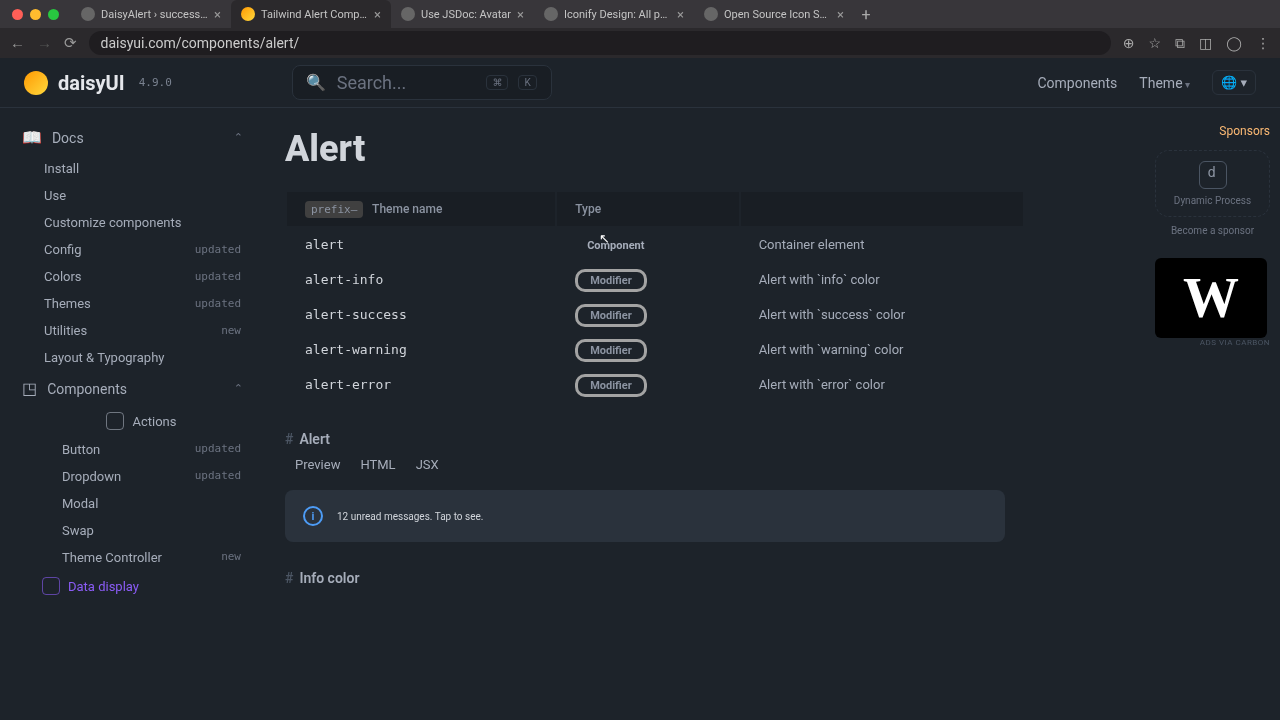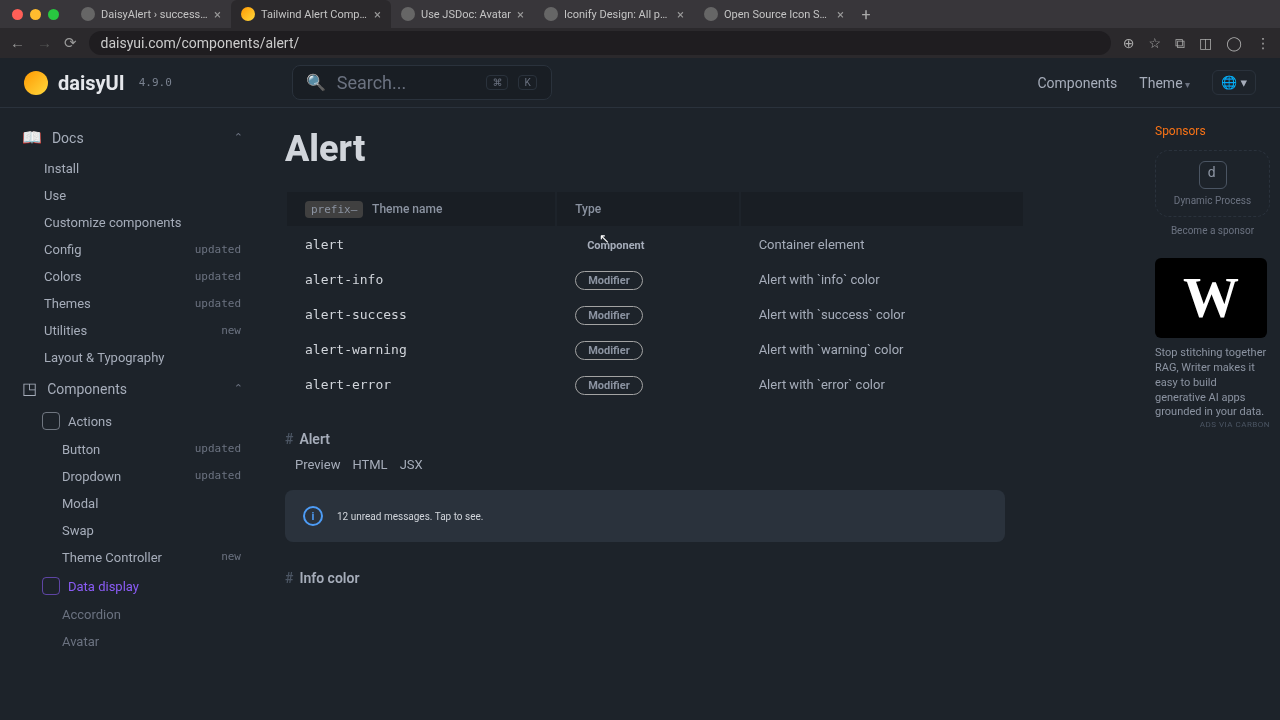--- a/index.html
+++ b/index.html
@@ -53,48 +53,48 @@
 .main { flex: 1; padding: 20px 0 0 20px; overflow-y: auto; }
 .rightcol { width: 135px; padding: 16px 10px; font-size: 11px; color: #6b7280; text-align: center; }
 
 
 .sb-sect { display: flex; align-items: center; gap: 10px; padding: 8px 6px; cursor: pointer; color: #a6adba; }
 .sb-sect-title { font-size: 14px; flex: 1; }
 .chevron { font-size: 11px; color: #6b7280; }
 .sb-item { display: flex; align-items: center; padding: 6px 8px 6px 28px; font-size: 13px; color: #a6adba; cursor: pointer; border-radius: 6px; }
 .sb-item .badge { margin-left: auto; font-family: monospace; font-size: 11px; color: #6b7280; }
 .sb-subsect { color: #8b5cf6; font-size: 13px; padding: 6px 8px 6px 46px; display: flex; align-items: center; gap: 8px; }
-.sb-subsect.active { color: #a6adba; }
+.sb-subsect.active { color: #a6adba; justify-content: center; }
 .sb-subsect-icon { width: 18px; height: 18px; border: 1px solid currentColor; border-radius: 4px; opacity: 0.6; flex-shrink: 0; margin-left: -20px; }
 .sb-subitem { padding: 6px 8px 6px 46px; font-size: 13px; color: #a6adba; cursor: pointer; display: flex; }
 .sb-subitem .badge { margin-left: auto; font-family: monospace; font-size: 11px; color: #6b7280; }
 .sb-subitem.dim { color: #6b7280; }
 
 
 .page-title { font-size: 36px; font-weight: 800; color: #d1d5db; margin-bottom: 20px; }
 .page-desc { font-size: 14px; color: #a6adba; margin-bottom: 18px; }
 .class-table { width: 740px; }
 .class-table thead { background: #191e24; }
 .class-table th { text-align: left; font-size: 12px; font-weight: 500; color: #8b93a1; padding: 10px 18px; }
 .prefix-pill { font-family: monospace; font-size: 11px; background: #404040; padding: 2px 6px; border-radius: 4px; margin-right: 6px; }
 .class-table td { padding: 9px 18px; font-size: 13px; color: #a6adba; }
 .class-table td.code { font-family: monospace; color: #d1d5db; }
 .type-badge { font-size: 11px; padding: 2px 12px; border-radius: 10px; font-weight: bold; }
 .type-component { color: #a6adba; }
-.type-modifier { border: 1px solid #a3a3a3; color: #8b93a1; }
+.type-modifier { border: 3px solid #a3a3a3; color: #8b93a1; }
 .section-head { font-size: 14px; font-weight: 600; color: #a6adba; margin-top: 28px; display: flex; align-items: center; gap: 6px; }
 .section-head::before { content: "#"; color: #4b5563; }
-.tabs { display: flex; gap: 12px; margin: 10px 0 14px 10px; font-size: 13px; }
+.tabs { display: flex; gap: 20px; margin: 10px 0 14px 10px; font-size: 13px; }
 .tabs span { color: #a6adba; cursor: pointer; padding-bottom: 4px; }
 .alert-demo { width: 720px; background: #2a323c; border-radius: 8px; padding: 16px 18px; display: flex; align-items: center; gap: 14px; }
 .alert-demo-icon { width: 20px; height: 20px; border: 2px solid #4d9cf6; border-radius: 50%; display: flex; align-items: center; justify-content: center; color: #4d9cf6; font-size: 11px; font-weight: bold; }
 .alert-demo-text { font-size: 10px; color: #d1d5db; }
 
 
-.sponsors-title { font-size: 12px; color: #f97316; margin-bottom: 12px; text-align: left; }
+.sponsors-title { font-size: 12px; color: #fdba74; margin-bottom: 12px; text-align: right; }
 .sponsor-card { border: 1px dashed #2a323c; border-radius: 14px; padding: 10px; margin-bottom: 8px; }
 .sponsor-logo { width: 28px; height: 28px; margin: 0 auto 6px; border: 1px solid #4b5563; border-radius: 6px; position: relative; }
 .sponsor-logo::before { content: "d"; position: absolute; top: 2px; left: 8px; font-size: 14px; color: #8b93a1; font-family: monospace; }
 .sponsor-name { font-size: 10px; color: #6b7280; }
 .become-sponsor { font-size: 10px; color: #6b7280; margin-top: 6px; cursor: pointer; }
 .ad-box { margin-top: 22px; text-align: left; }
 .ad-img { width: 112px; height: 80px; background: #000; color: #fff; display: flex; align-items: center; justify-content: center; font-size: 56px; font-weight: 900; font-family: Georgia, serif; border-radius: 6px; }
 .ad-text { font-size: 11px; color: #8b93a1; margin-top: 8px; line-height: 1.35; }
 .ad-attr { font-size: 8px; color: #4b5563; text-align: right; letter-spacing: 0.5px; }
 
@@ -241,28 +241,20 @@
         <div class="sb-subitem">
           <span>Theme Controller</span>
           <span class="badge">new</span>
         </div>
       </div>
 
     <div class="sb-subsect">
       <div class="sb-subsect-icon"></div>
       <span>Data display</span>
     </div>
-    <div id="dd-items">
-        <div class="sb-subitem dim">
-          <span>Accordion</span>
-        </div>
-        <div class="sb-subitem dim">
-          <span>Avatar</span>
-        </div>
-      </div>
   </div>
 
   <div class="main">
     <h1 class="page-title">Alert</h1>
 
     <table class="class-table">
       <thead>
         <tr>
           <th>
             <span class="prefix-pill">prefix–</span>
@@ -321,19 +313,18 @@
 
   <div class="rightcol">
     <div class="sponsors-title">Sponsors</div>
     <div class="sponsor-card">
       <div class="sponsor-logo"></div>
       <div class="sponsor-name">Dynamic Process</div>
     </div>
     <div class="become-sponsor">Become a sponsor</div>
     <div class="ad-box">
       <div class="ad-img">W</div>
-      <div class="ad-text">Stop stitching together RAG, Writer makes it easy to build generative AI apps grounded in your data.</div>
       <div class="ad-attr">ADS VIA CARBON</div>
     </div>
   </div>
 </div>
 
 <div class="cursor">↖</div>
 
 </body></html>

